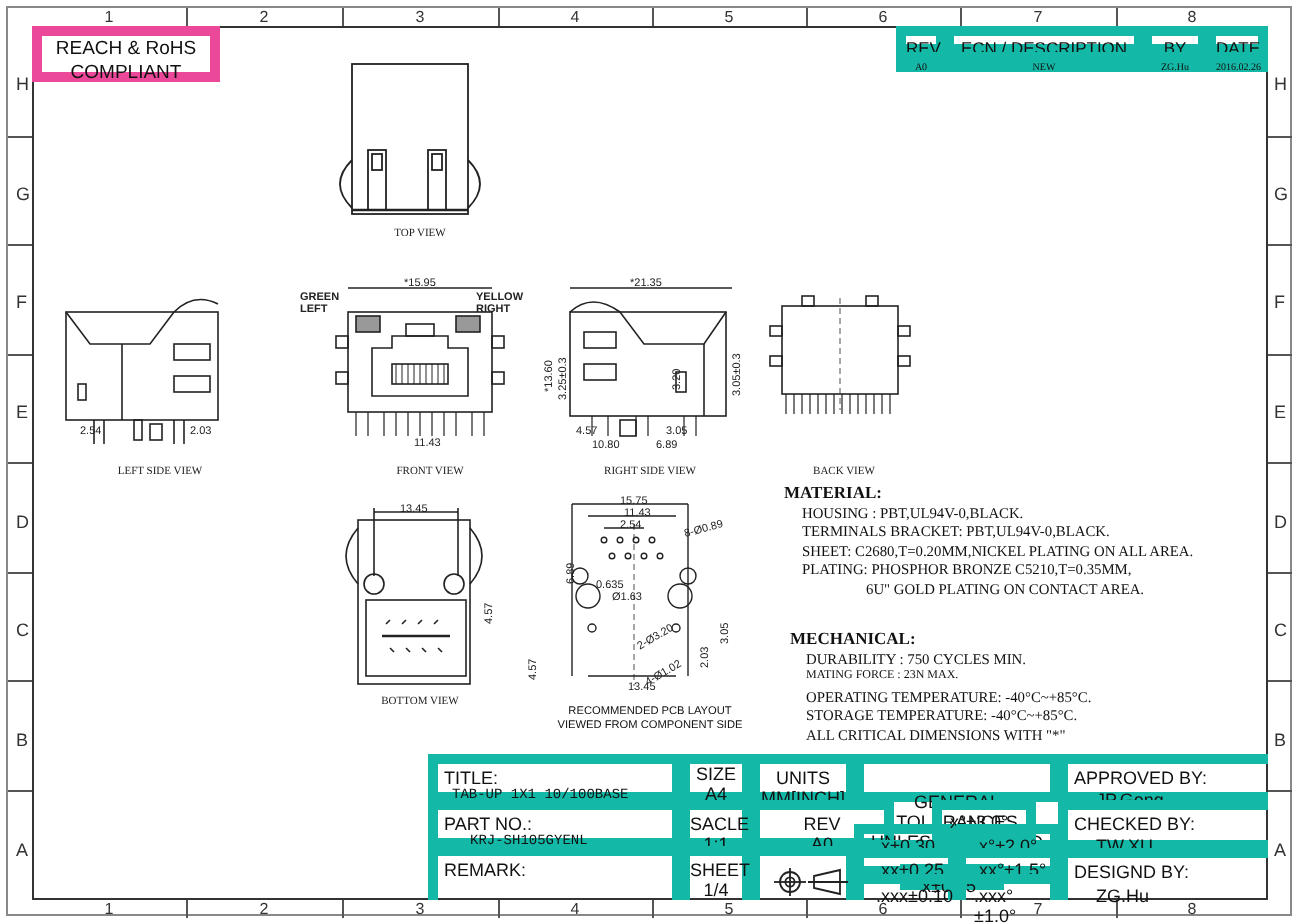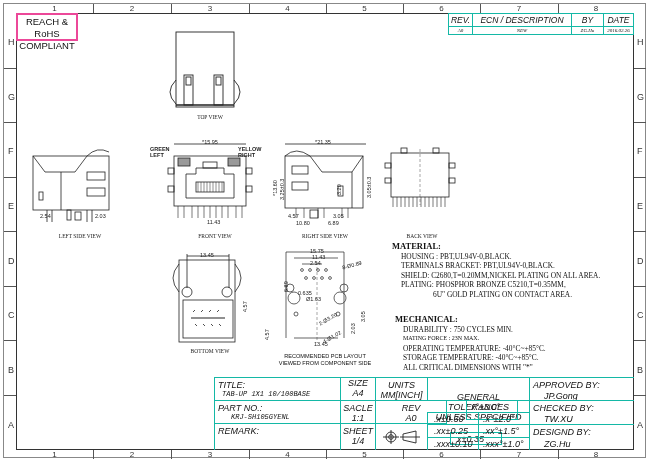--- a/index.html
+++ b/index.html
@@ -6,21 +6,21 @@
   body { width:650px; height:462px; position:relative; overflow:hidden; font-family:"Liberation Sans", sans-serif; color:#111; }
   .abs { position:absolute; }
   .outer { left:3px; top:3px; width:643px; height:455px; border:1px solid #888; box-sizing:border-box; }
   .inner { left:16px; top:13px; width:618px; height:437px; border:1px solid #333; box-sizing:border-box; }
   .zone-col { font-size:8px; text-align:center; color:#333; }
   .zone-row { font-size:9px; color:#333; }
   .tick-v { width:1px; height:9px; background:#555; }
   .tick-h { width:12px; height:1px; background:#555; }
   .serif { font-family:"Liberation Serif", serif; }
   .mono { font-family:"Liberation Mono", monospace; }
-  .cell { position:absolute; border:1px solid #14b8a6; box-sizing:border-box;font-style:italic; }
+  .cell { position:absolute; border:5px solid #14b8a6; box-sizing:border-box; }
   .lbl { font-size:9px; line-height:10px; }
   .view-label { font-family:"Liberation Serif", serif; font-size:5.5px; text-align:center; color:#222; }
   .dim { font-size:5.5px; color:#222; }
   .spec { font-family:"Liberation Serif", serif; font-size:7.4px; line-height:9.6px; white-space:nowrap; }
   svg { position:absolute; overflow:visible; }
 </style>
 </head>
 <body>
 
 <div class="abs outer"></div>
@@ -91,21 +91,21 @@
   <div class="abs zone-row" style="left:637px;top:420px;">A</div>
   <div class="abs tick-h" style="left:634px;top:68px;"></div>
   <div class="abs tick-h" style="left:634px;top:122px;"></div>
   <div class="abs tick-h" style="left:634px;top:177px;"></div>
   <div class="abs tick-h" style="left:634px;top:231px;"></div>
   <div class="abs tick-h" style="left:634px;top:286px;"></div>
   <div class="abs tick-h" style="left:634px;top:340px;"></div>
   <div class="abs tick-h" style="left:634px;top:395px;"></div>
 </div>
 
-<div class="abs" style="left:16px;top:13px;width:62px;height:28px;border:2px solid #ec4899;box-sizing:border-box;text-align:center;font-size:9.5px;line-height:12px;padding-top:1px;">
+<div class="abs" style="left:16px;top:13px;width:94px;height:28px;border:5px solid #ec4899;box-sizing:border-box;text-align:center;font-size:9.5px;line-height:12px;padding-top:1px;">
   <div>REACH &amp; RoHS</div>
   <div>COMPLIANT</div>
 </div>
 
 <div class="abs" style="left:448px;top:13px;width:186px;height:23px;">
   <div class="cell" style="left:0;top:0;width:25px;height:14px;font-size:8.5px;text-align:center;line-height:13px;">REV.</div>
   <div class="cell" style="left:24px;top:0;width:100px;height:14px;font-size:8.5px;text-align:center;line-height:13px;">ECN / DESCRIPTION</div>
   <div class="cell" style="left:123px;top:0;width:33px;height:14px;font-size:8.5px;text-align:center;line-height:13px;">BY</div>
   <div class="cell" style="left:155px;top:0;width:31px;height:14px;font-size:8.5px;text-align:center;line-height:13px;">DATE</div>
   <div class="cell serif" style="left:0;top:13px;width:25px;height:9px;font-size:5px;text-align:center;line-height:8px;">A0</div>
@@ -290,21 +290,21 @@
   <div class="abs" style="left:265px;top:353px;width:120px;text-align:center;font-size:5.6px;line-height:6.5px;">
     <div>RECOMMENDED PCB LAYOUT</div>
     <div>VIEWED FROM COMPONENT SIDE</div>
   </div>
 </div>
 
 <div class="abs spec" style="left:392px;top:242px;">
   <div style="font-weight:bold;font-size:8.5px;">MATERIAL:</div>
   <div style="padding-left:9px;">HOUSING : PBT,UL94V-0,BLACK.</div>
   <div style="padding-left:9px;">TERMINALS BRACKET: PBT,UL94V-0,BLACK.</div>
-  <div style="padding-left:9px;">SHIELD: C2680,T=0.20MM,NICKEL PLATING ON ALL AREA.</div>
+  <div style="padding-left:9px;">SHEET: C2680,T=0.20MM,NICKEL PLATING ON ALL AREA.</div>
   <div style="padding-left:9px;">PLATING: PHOSPHOR BRONZE C5210,T=0.35MM,</div>
   <div style="padding-left:41px;">6U" GOLD PLATING ON CONTACT AREA.</div>
 </div>
 
 <div class="abs spec" style="left:395px;top:315px;">
   <div style="font-weight:bold;font-size:8.5px;">MECHANICAL:</div>
   <div style="padding-left:8px;">DURABILITY : 750 CYCLES MIN.</div>
   <div style="padding-left:8px;font-size:6px;">MATING FORCE : 23N MAX.</div>
   <div style="padding-left:8px;">OPERATING TEMPERATURE: -40°C~+85°C.</div>
   <div style="padding-left:8px;">STORAGE TEMPERATURE: -40°C~+85°C.</div>

